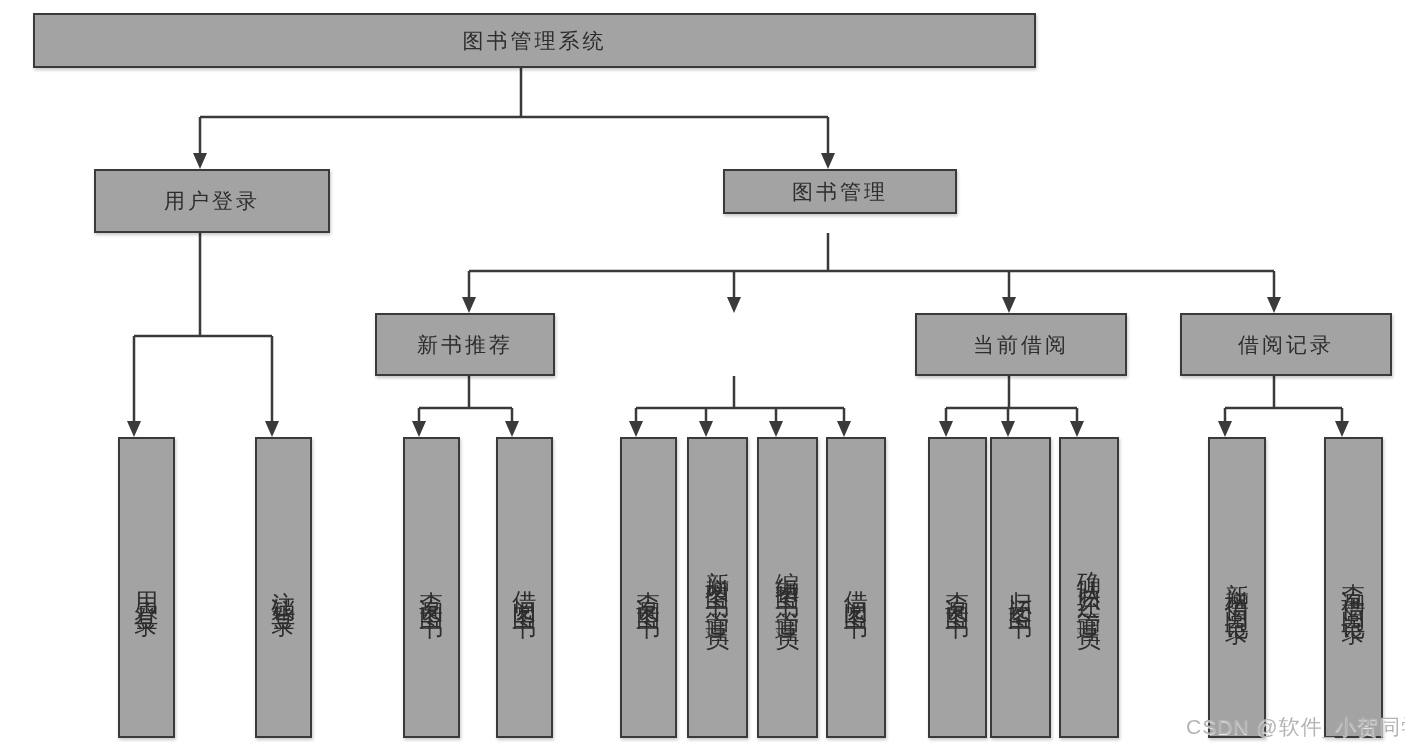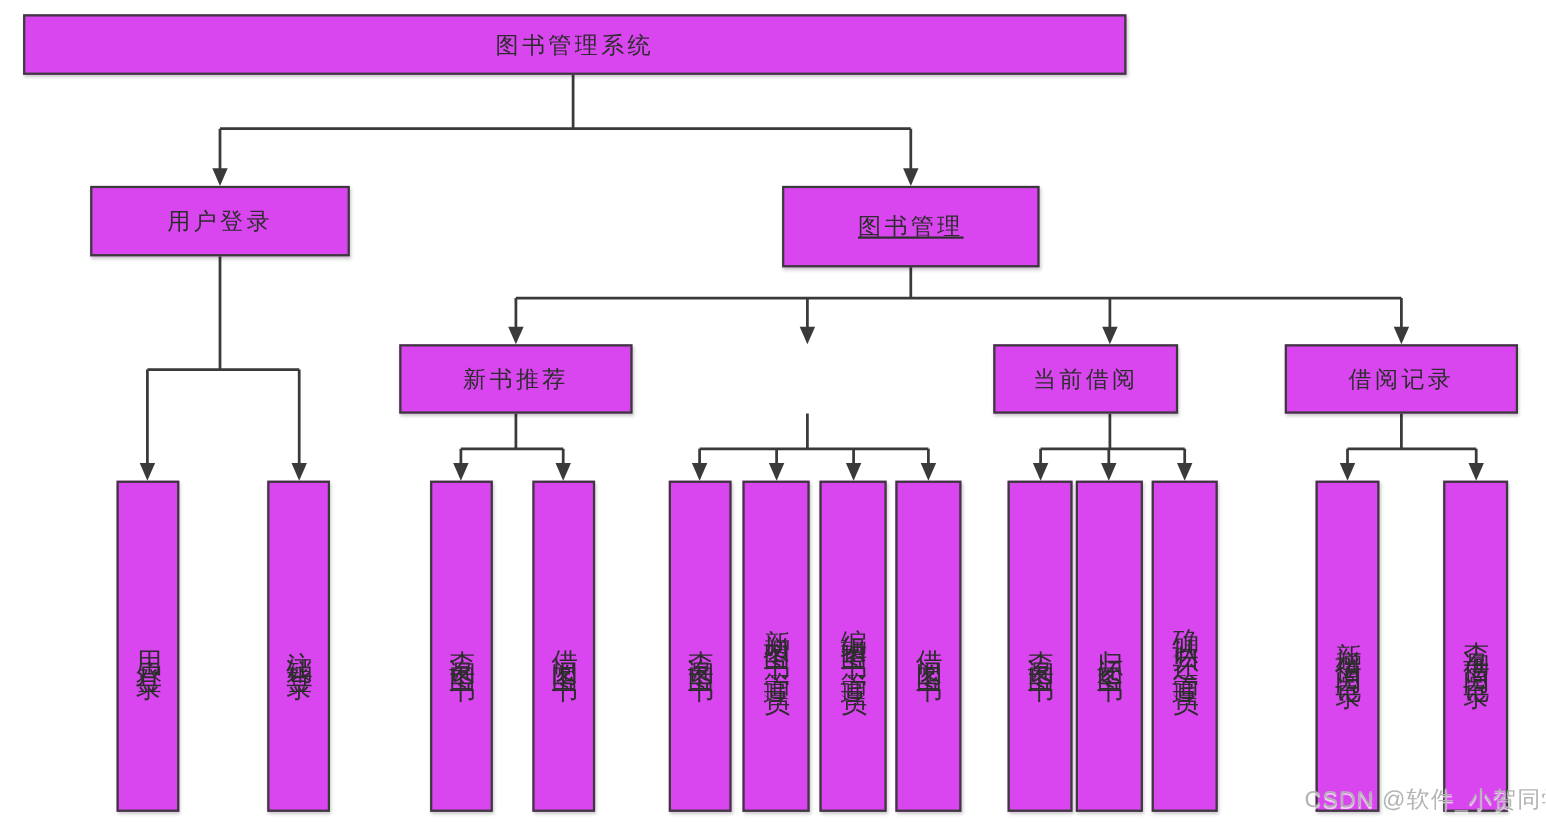--- a/index.html
+++ b/index.html
@@ -13,31 +13,32 @@
   }
   .connectors {
     position: absolute;
     left: 0; top: 0;
     width: 1405px; height: 747px;
     pointer-events: none;
   }
   .node {
     position: absolute;
     box-sizing: border-box;
-    background: #d946ef;
+    background: #a3a3a3;
     border: 2px solid #3a3a3a;
     box-shadow: 1px 2px 3px rgba(0,0,0,0.22);
     display: flex;
     align-items: center;
     justify-content: center;
     color: #2d2d2d;
     font-size: 21px;
     letter-spacing: 3px;
     text-align: right;
     z-index: 2;
+    margin-left: 12px;
   }
   .node span { display:block; }
   .vnode span {
     writing-mode: vertical-rl;
     text-orientation: mixed;
     white-space: nowrap;
     font-size: 24px;
     letter-spacing: 8px;
     line-height: 1.15;
   }
@@ -92,28 +93,28 @@
     </g>
   </svg>
 
   <div class="node" style="left:21px; top:13px; width:1003px; height:55px;">
     <span>图书管理系统</span>
   </div>
 
   <div class="node" style="left:82px; top:169px; width:236px; height:64px;">
     <span>用户登录</span>
   </div>
-  <div class="node" style="left:711px; top:169px; width:234px; height:74px;text-decoration:underline;">
+  <div class="node" style="left:711px; top:169px; width:234px; height:45px;">
     <span>图书管理</span>
   </div>
 
-  <div class="node" style="left:363px; top:313px; width:212px; height:63px;">
+  <div class="node" style="left:363px; top:313px; width:180px; height:63px;">
     <span>新书推荐</span>
   </div>
-  <div class="node" style="left:903px; top:313px; width:168px; height:63px;">
+  <div class="node" style="left:903px; top:313px; width:212px; height:63px;">
     <span>当前借阅</span>
   </div>
   <div class="node" style="left:1168px; top:313px; width:212px; height:63px;">
     <span>借阅记录</span>
   </div>
 
   <div class="node vnode" style="left:106px; top:437px; width:57px; height:301px;">
     <span>用户登录</span>
   </div>
   <div class="node vnode" style="left:243px; top:437px; width:57px; height:301px;">

